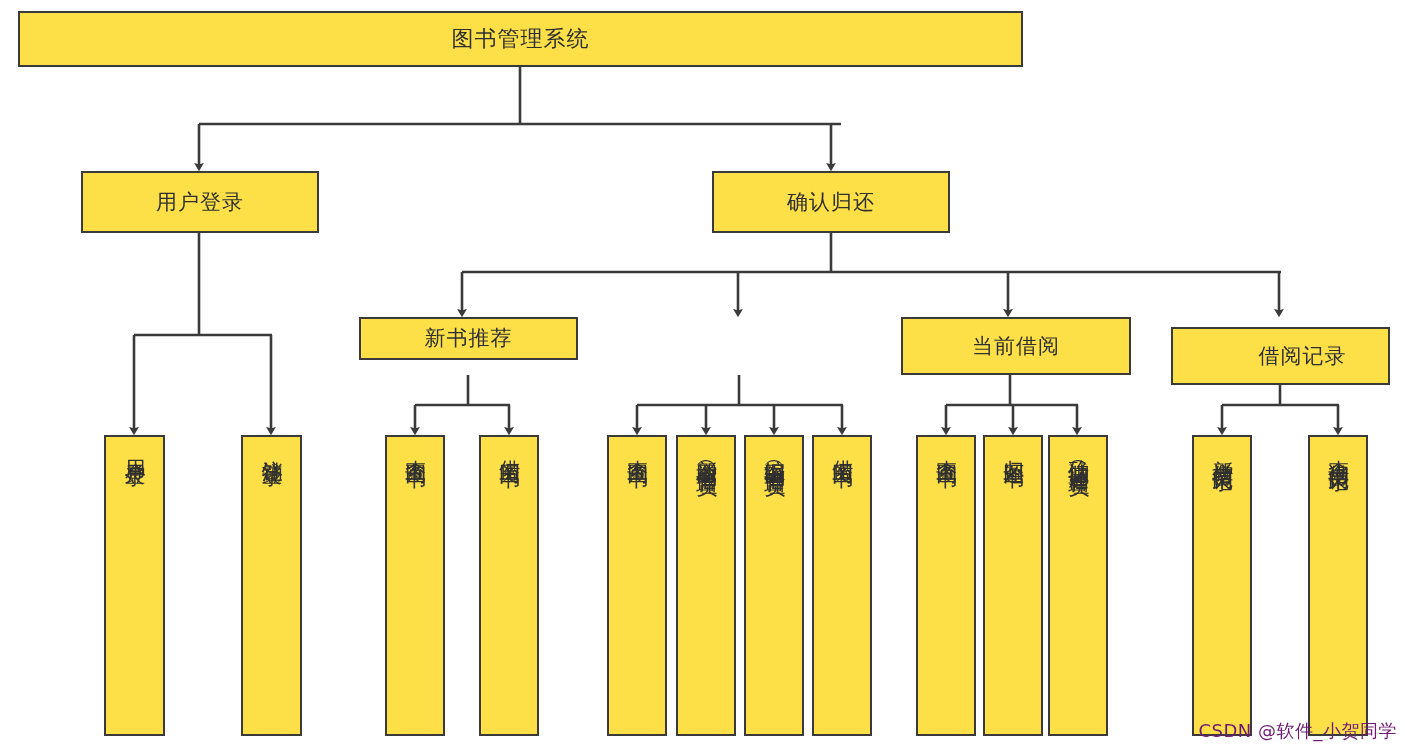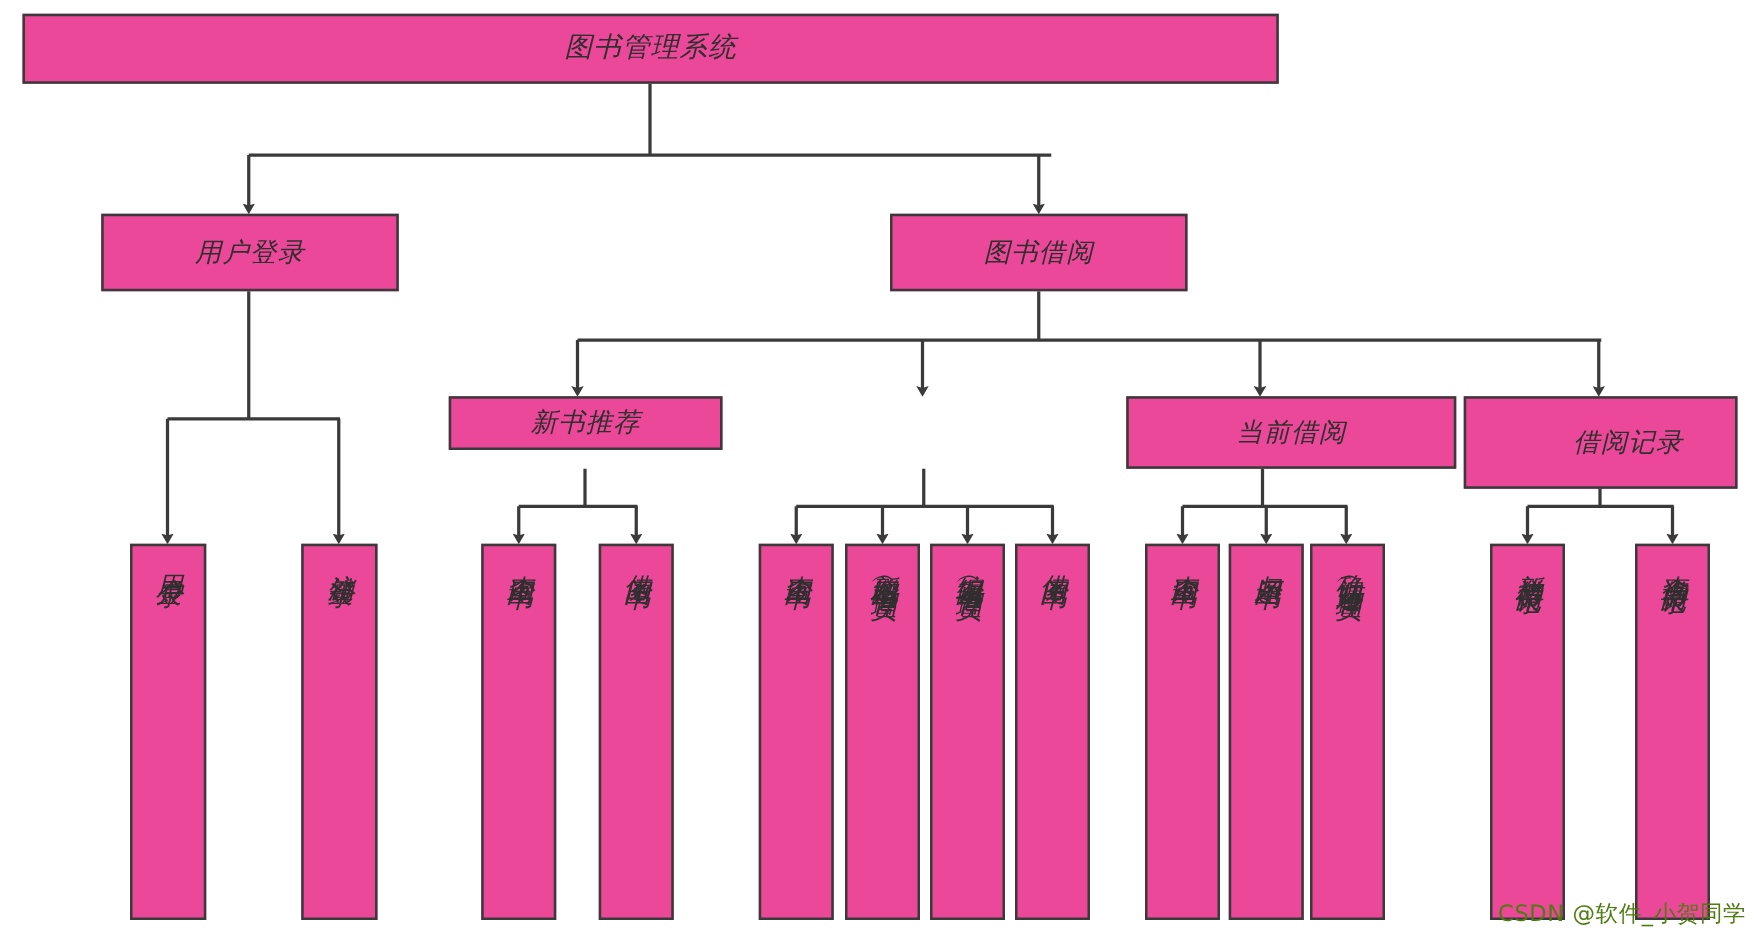--- a/index.html
+++ b/index.html
@@ -23,26 +23,25 @@
     left: 0;
     top: 0;
     width: 1405px;
     height: 747px;
     pointer-events: none;
   }
   .node {
     position: absolute;
     box-sizing: border-box;
     border: 2.5px solid #3a3a3a;
-    background: #ec4899;
+    background: #fde047;
     display: flex;
     align-items: center;
     justify-content: center;
     color: #2f2f2f;
-    font-style: italic;
   }
   .node-label {
     display: block;
     text-align: center;
     line-height: 1.18;
     color: #2f2f2f;
     white-space: nowrap;
   }
   
   .node.root {
@@ -71,21 +70,21 @@
     line-height: 1.02;
     letter-spacing: 2.5px;
     white-space: nowrap;
     text-align: left;
   }
   #watermark {
     position: absolute;
     right: 8px;
     bottom: 4px;
     font-size: 18px;
-    color: #4d7c0f;
+    color: #701a75;
     white-space: nowrap;
     letter-spacing: 0.5px;
     margin-top: 44px;
   }
 </style>
 </head>
 <body>
 
 <div id="diagram-canvas">
 
@@ -140,30 +139,30 @@
   </svg>
 
   <div class="node root" style="left:18px; top:11px; width:1005px; height:56px;">
     <span class="node-label">图书管理系统</span>
   </div>
 
   <div class="node branch" style="left:81px; top:171px; width:238px; height:62px;">
     <span class="node-label">用户登录</span>
   </div>
   <div class="node branch" style="left:712px; top:171px; width:238px; height:62px;">
-    <span class="node-label">图书借阅</span>
+    <span class="node-label">确认归还</span>
   </div>
 
   <div class="node branch" style="left:359px; top:317px; width:219px; height:43px;">
     <span class="node-label">新书推荐</span>
   </div>
-  <div class="node branch" style="left:901px; top:317px; width:264px; height:58px;">
+  <div class="node branch" style="left:901px; top:317px; width:230px; height:58px;">
     <span class="node-label">当前借阅</span>
   </div>
-  <div class="node branch" style="left:1171px; top:317px; width:219px; height:74px;padding-left:44px;">
+  <div class="node branch" style="left:1171px; top:327px; width:219px; height:58px;padding-left:44px;">
     <span class="node-label">借阅记录</span>
   </div>
 
   <div class="node leaf" style="left:104px; top:435px; width:61px; height:301px;">
     <span class="node-label">用户登录</span>
   </div>
   <div class="node leaf" style="left:241px; top:435px; width:61px; height:301px;">
     <span class="node-label">注销登录</span>
   </div>
 

